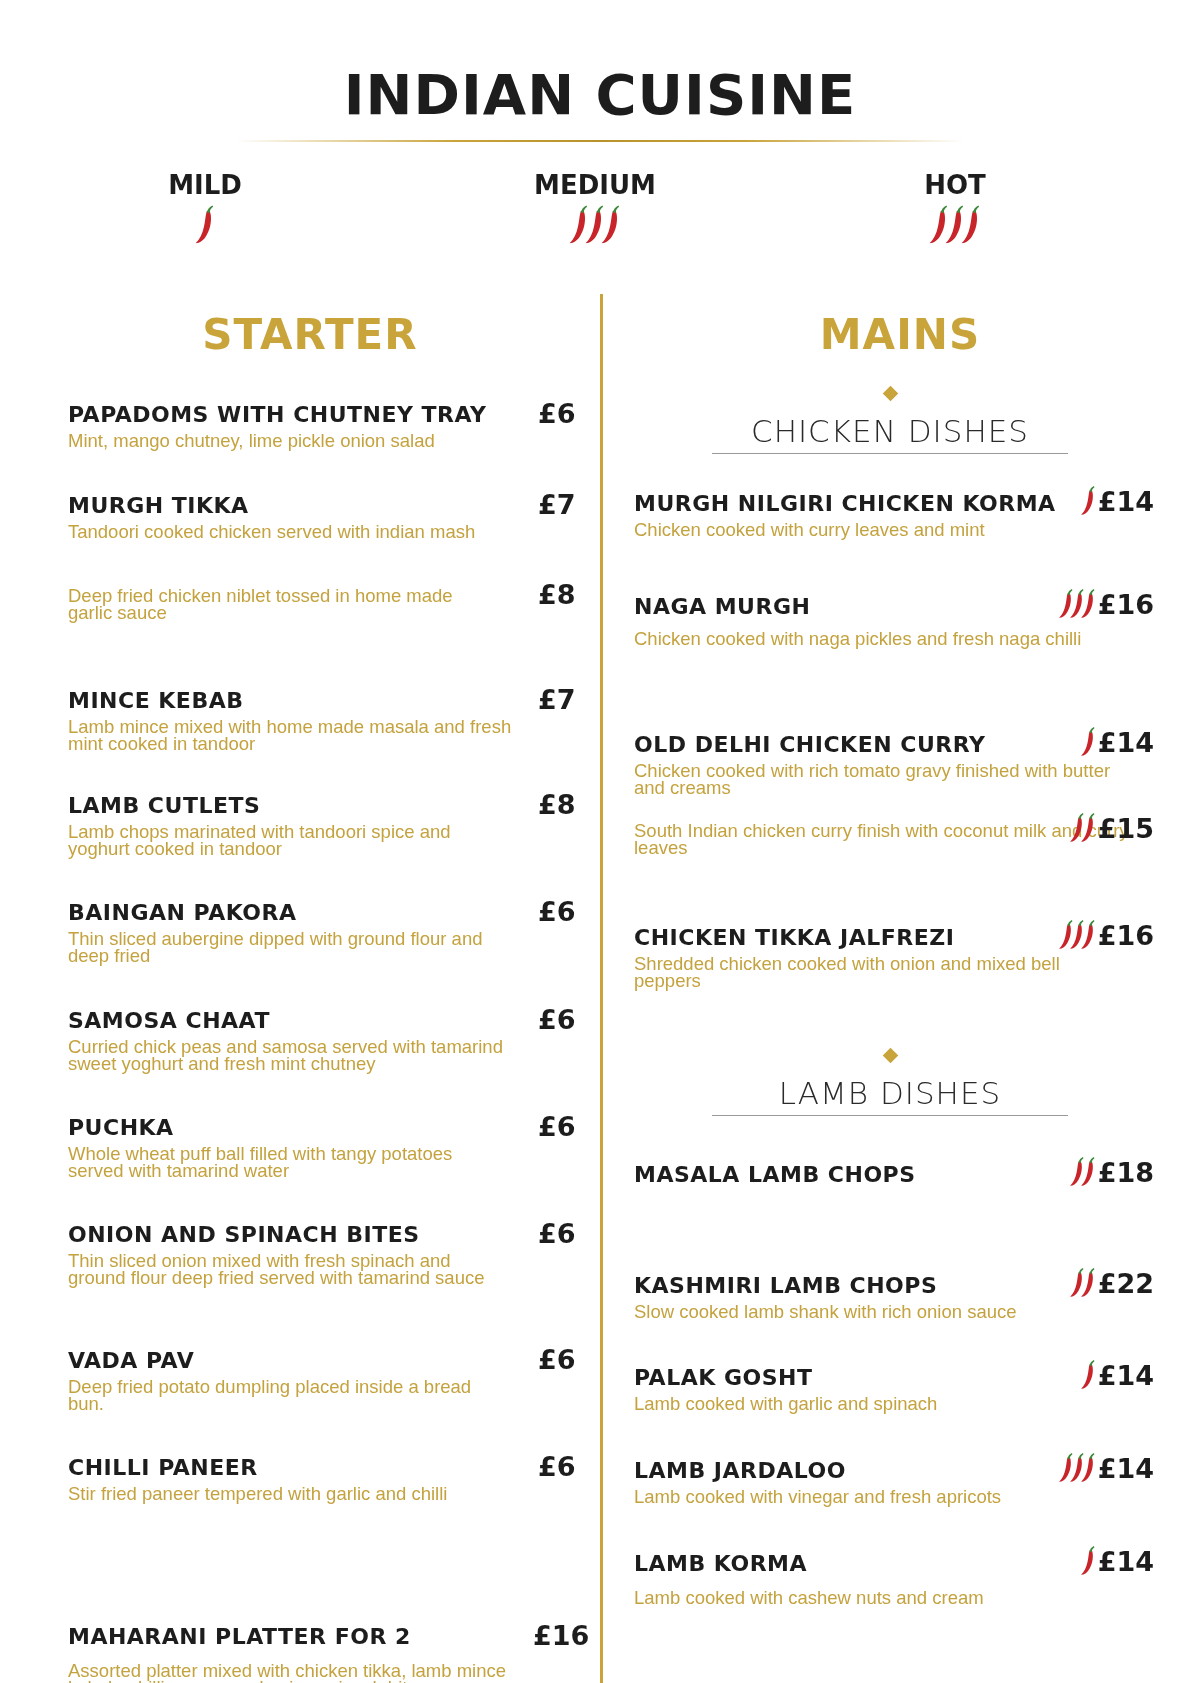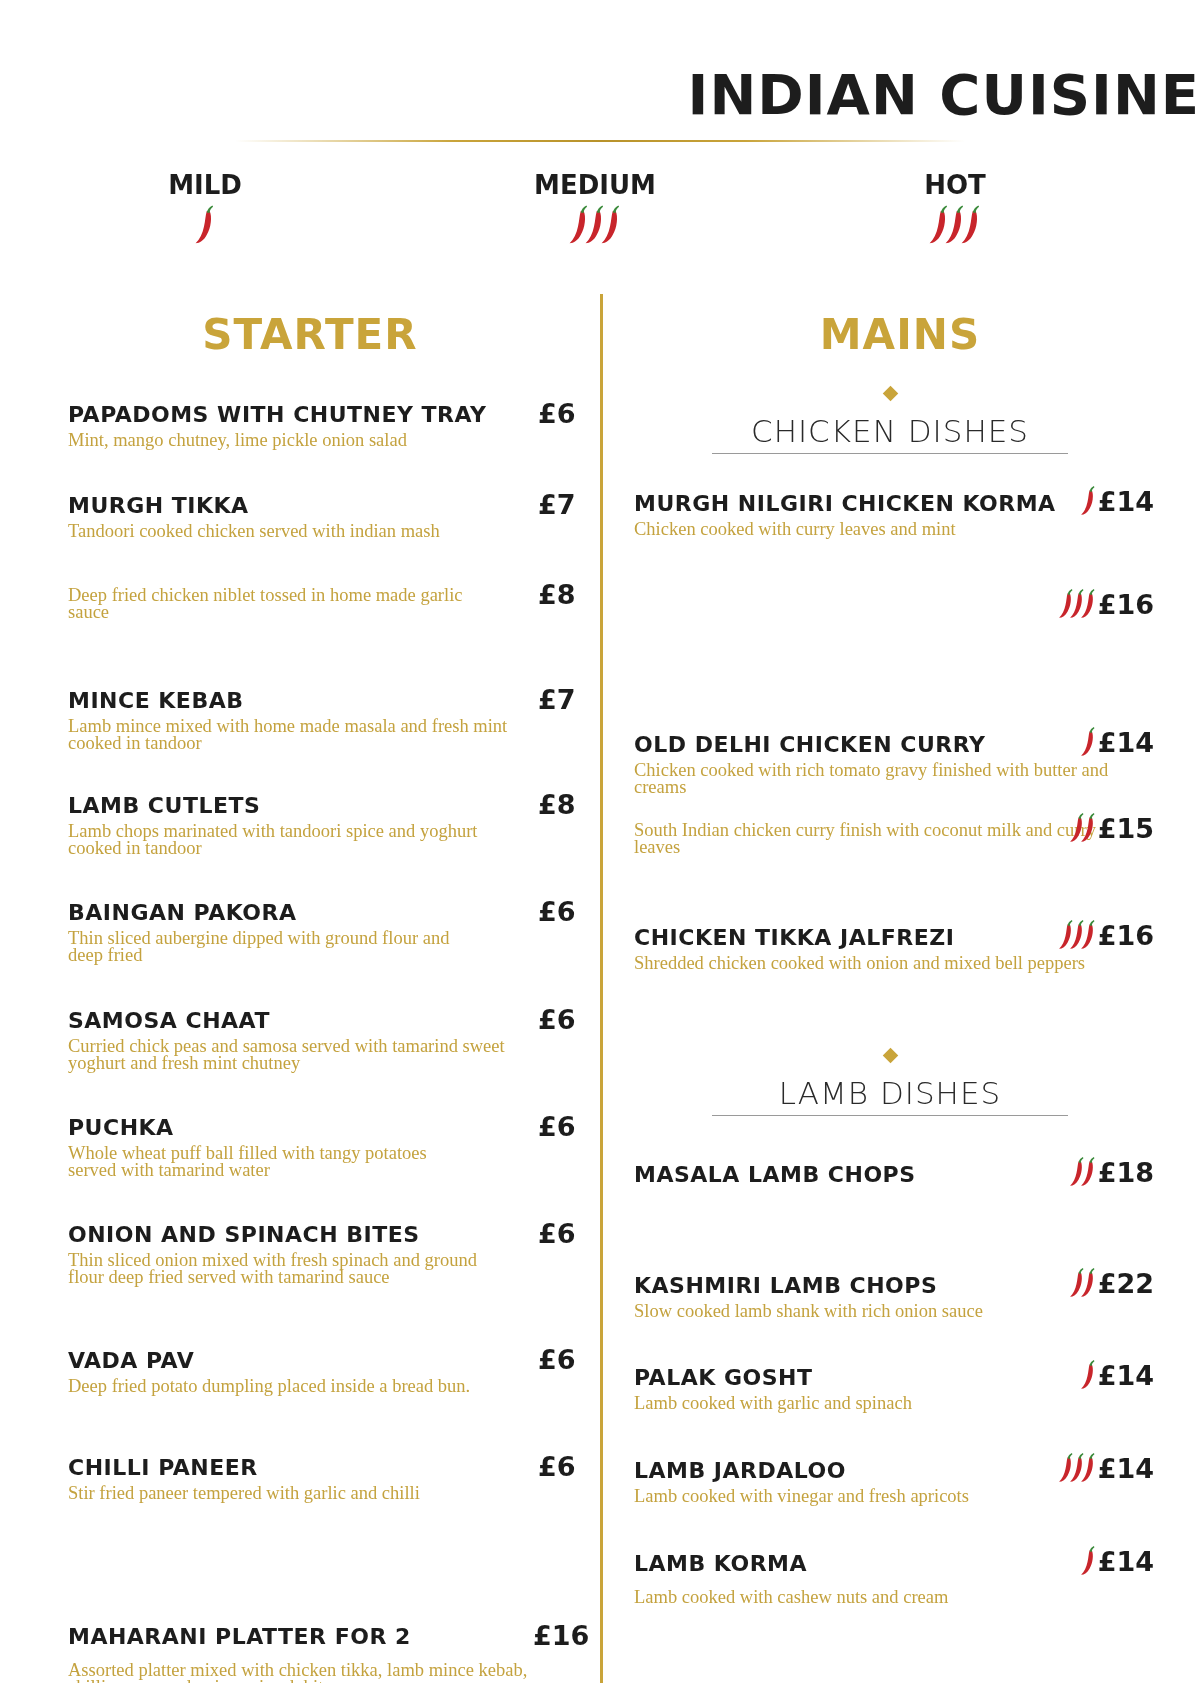--- a/index.html
+++ b/index.html
@@ -1,21 +1,21 @@
 <!DOCTYPE html>
 <html><head>
 <meta charset="utf-8">
 <style>
   html, body { margin: 0; padding: 0; background: #ffffff; }
   body {
     width: 1200px; height: 1683px; position: relative; overflow: hidden;
     font-family: "DejaVu Sans", sans-serif; color: #222222;
   }
   .title {
-    position: absolute; top: 62px; left: 0; width: 1200px; text-align: right;
+    position: absolute; top: 62px; left: 0; width: 1200px; text-align: center;
     font-family: "DejaVu Sans", sans-serif; font-weight: bold; font-size: 56px;
     letter-spacing: 1px; color: #1d1d1d; margin: 0;
   }
   .title-rule {
     position: absolute; top: 140px; left: 235px; width: 730px; height: 2px;
     background: linear-gradient(90deg, rgba(201,164,58,0) 0%, #c9a43a 30%, #b8922a 50%, #c9a43a 70%, rgba(201,164,58,0) 100%);
   }
   .legend-item { position: absolute; top: 170px; text-align: center; }
   .legend-label {
     font-family: "DejaVu Sans", sans-serif; font-weight: bold; font-size: 26px;
@@ -34,21 +34,21 @@
   }
   .starter-heading { top: 310px; left: 60px; width: 500px; }
   .mains-heading { top: 310px; left: 630px; width: 540px; }
 
   .item { position: absolute; }
   .item-name {
     font-family: "DejaVu Sans", sans-serif; font-weight: bold; font-size: 22px;
     color: #1d1d1d; letter-spacing: 0.5px; line-height: 26px; white-space: nowrap;
   }
   .item-desc {
-    font-family: Liberation Serif, serif; font-size: 18.5px; color: #c4a23e;
+    font-family: Liberation Sans, sans-serif; font-size: 18.5px; color: #c4a23e;
     line-height: 17px; margin-top: 4px; font-weight: 300;
   }
   .item-price {
     position: absolute; font-family: "DejaVu Sans", sans-serif; font-weight: bold;
     font-size: 27px; color: #1d1d1d; white-space: nowrap; display: flex; align-items: center;
   }
   .starter .item-price { left: 470px; top: -4px; }
   .mains .item-price { right: 0; top: -6px; }
   .starter { left: 68px; width: 520px; }
   .mains { left: 634px; width: 520px; }
@@ -207,20 +207,22 @@
           <svg width="17" height="32" viewBox="0 0 14 30">
             <path d="M11 5 C13 9 12 17 9 22 C7 26 4 28 1 28 C4 25 6 21 7 16 C8 12 8 8 9 5 Z" fill="#c8252b"></path>
             <path d="M9 6 C9.5 3.5 11 2 13 1 L13.5 2 C12 3 11 4.5 11 6.5 Z" fill="#3a8a3a"></path>
           </svg>
         </span>
       </span>
     <span>£14</span>
   </div>
 </div>
 <div class="item mains" style="top:594px;">
+  <div class="item-name">NAGA MURGH</div>
+  <div class="item-desc" style="margin-top:10px;width:480px;">Chicken cooked with naga pickles and fresh naga chilli</div>
   <div class="item-price">
     <span style="margin-right: 2px; display: inline-flex;">
         <span class="chili" style="margin-left:0px">
           <svg width="17" height="32" viewBox="0 0 14 30">
             <path d="M11 5 C13 9 12 17 9 22 C7 26 4 28 1 28 C4 25 6 21 7 16 C8 12 8 8 9 5 Z" fill="#c8252b"></path>
             <path d="M9 6 C9.5 3.5 11 2 13 1 L13.5 2 C12 3 11 4.5 11 6.5 Z" fill="#3a8a3a"></path>
           </svg>
         </span>
         <span class="chili" style="margin-left:-6px">
           <svg width="17" height="32" viewBox="0 0 14 30">

